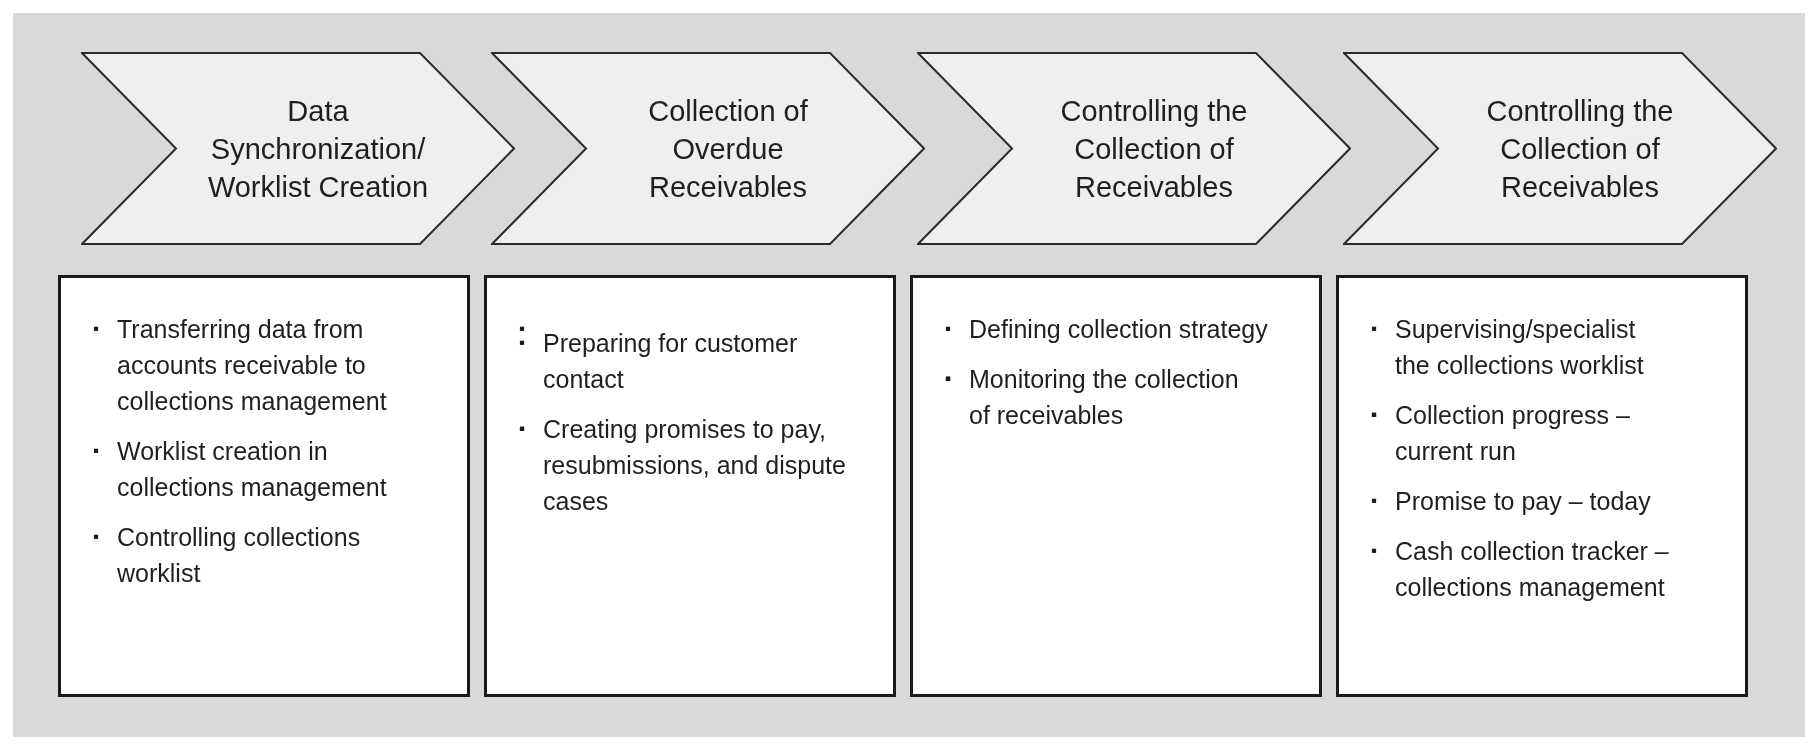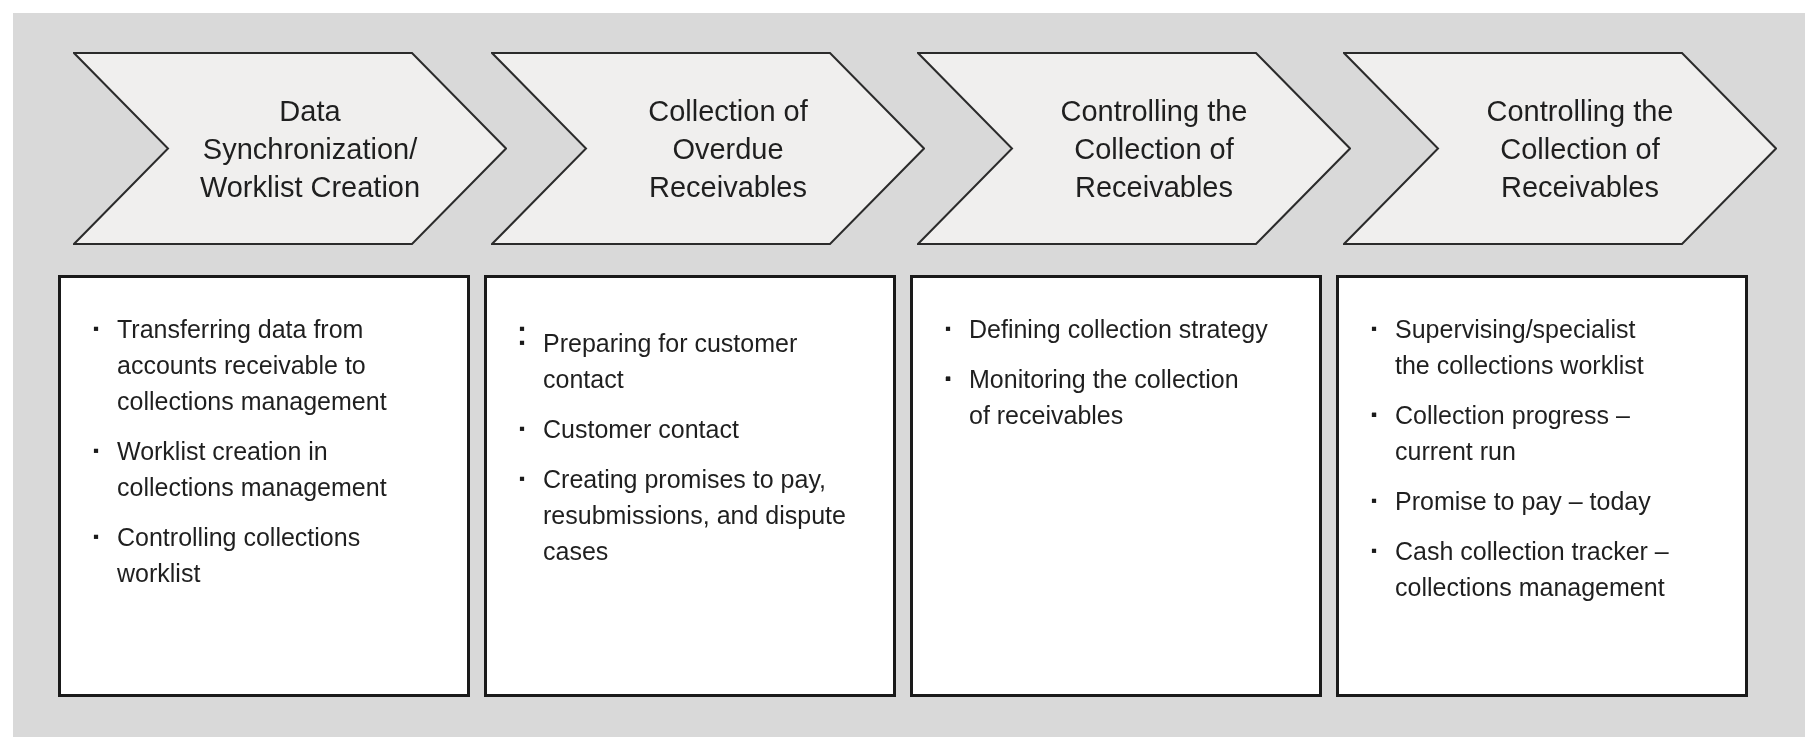--- a/index.html
+++ b/index.html
@@ -35,21 +35,21 @@
     position: absolute;
     left: 40px; right: 0;
     top: 50%;
     transform: translateY(-50%);
     text-align: center;
     font-size: 29px;
     line-height: 38px;
     white-space: pre-line;
     color: #1f1f1f;
   }
-  .chev1 { left: 60px; }
+  .chev1 { left: 68px; }
   .chev2 { left: 478px; }
   .chev3 { left: 904px; }
   .chev4 { left: 1330px; }
   .box {
     position: absolute;
     top: 262px;
     width: 406px;
     height: 416px;
     background: #ffffff;
     border: 3px solid #1a1a1a;
@@ -148,21 +148,20 @@
         <li>
           <span class="bullet">▪</span>
         </li>
         <li>
           <span class="bullet">▪</span>
           <span class="activity-text">Preparing for customer
 contact</span>
         </li>
         <li>
           <span class="bullet">▪</span>
-          <span class="activity-text">Customer contact</span>
         </li>
         <li>
           <span class="bullet">▪</span>
           <span class="activity-text">Creating promises to pay,
 resubmissions, and dispute
 cases</span>
         </li>
       </ul>
     </div>
 

